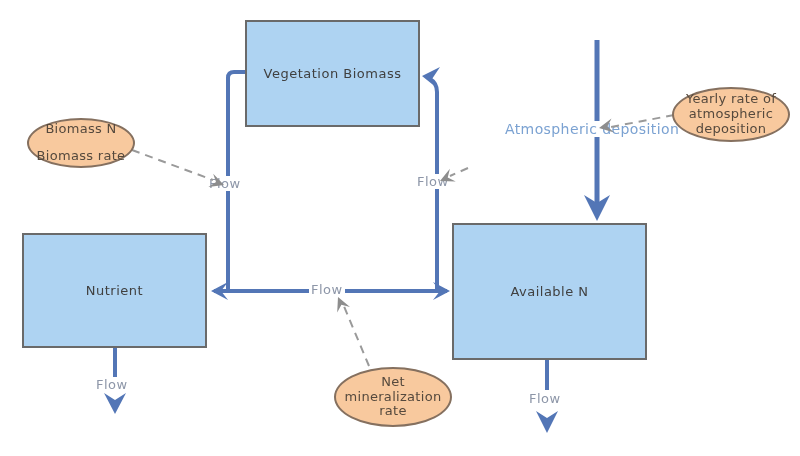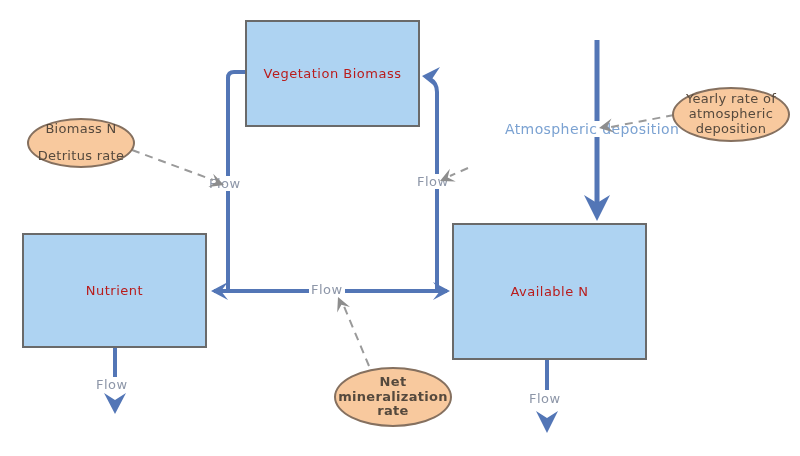--- a/index.html
+++ b/index.html
@@ -6,36 +6,36 @@
   .stage{
     position:relative;width:800px;height:456px;background:#ffffff;overflow:hidden;
     font-family:"DejaVu Sans","Liberation Sans",sans-serif;
   }
   .layer{position:absolute;left:0;top:0;width:800px;height:456px;}
   svg.layer{pointer-events:none;}
   
   .stock{
     position:absolute;background:#aed3f2;border:2px solid #6a6a6a;
     display:flex;align-items:center;justify-content:center;
-    color:#b91c1c;font-size:13px;letter-spacing:0.5px;z-index:2;
+    color:#404040;font-size:13px;letter-spacing:0.5px;z-index:2;
   }
   .stock-veg{left:245px;top:20px;width:171px;height:103px;}
   .stock-detritus{left:22px;top:233px;width:181px;height:111px;}
   .stock-available{left:452px;top:223px;width:191px;height:133px;}
   
   .converter{
     position:absolute;background:#f8c99e;border:2px solid #85705f;border-radius:50%;
     display:flex;flex-direction:column;align-items:center;justify-content:center;
     color:#55493d;font-size:13px;line-height:1.15;text-align:center;z-index:6;
     letter-spacing:0.3px;
   }
   .conv-turnover{left:27px;top:118px;width:104px;height:46px;gap:12px;}
   .conv-uptake{left:449px;top:127px;width:112px;height:57px;}
   .conv-yearly{left:672px;top:87px;width:114px;height:51px;}
-  .conv-mineral{left:334px;top:367px;width:114px;height:56px;font-weight:bold;}
+  .conv-mineral{left:334px;top:367px;width:114px;height:56px;}
   .converter span{white-space:nowrap;}
   
   .flowlabel{
     position:absolute;color:#8d96a8;font-size:13px;letter-spacing:0.5px;
     background:#ffffff;padding:0 2px;z-index:3;
   }
   .lbl-flow-left{left:207px;top:176px;}
   .lbl-flow-right{left:415px;top:174px;}
   .lbl-flow-mid{left:309px;top:282px;}
   .lbl-flow-detritus-out{left:94px;top:377px;}
@@ -116,21 +116,21 @@
       <path d="M599,128 L611.5,118.6 L607.4,126.5 L614.1,132.4 Z" fill="#8d8d8d"></path>
     </g>
     <g>
       <path d="M369,366 L343,304" fill="none" stroke="#9a9a9a" stroke-width="2" stroke-dasharray="8 6"></path>
       <path d="M338,297 L350,307 L341.4,304.8 L337.2,312.6 Z" fill="#8d8d8d"></path>
     </g>
   </svg>
 
   <div class="converter conv-turnover">
     <span>Biomass N</span>
-    <span>Detritus rate</span>
+    <span>Biomass rate</span>
   </div>
   <div class="converter conv-yearly">
     <span>Yearly rate of</span>
     <span>atmospheric</span>
     <span>deposition</span>
   </div>
   <div class="converter conv-mineral">
     <span>Net</span>
     <span>mineralization</span>
     <span>rate</span>

